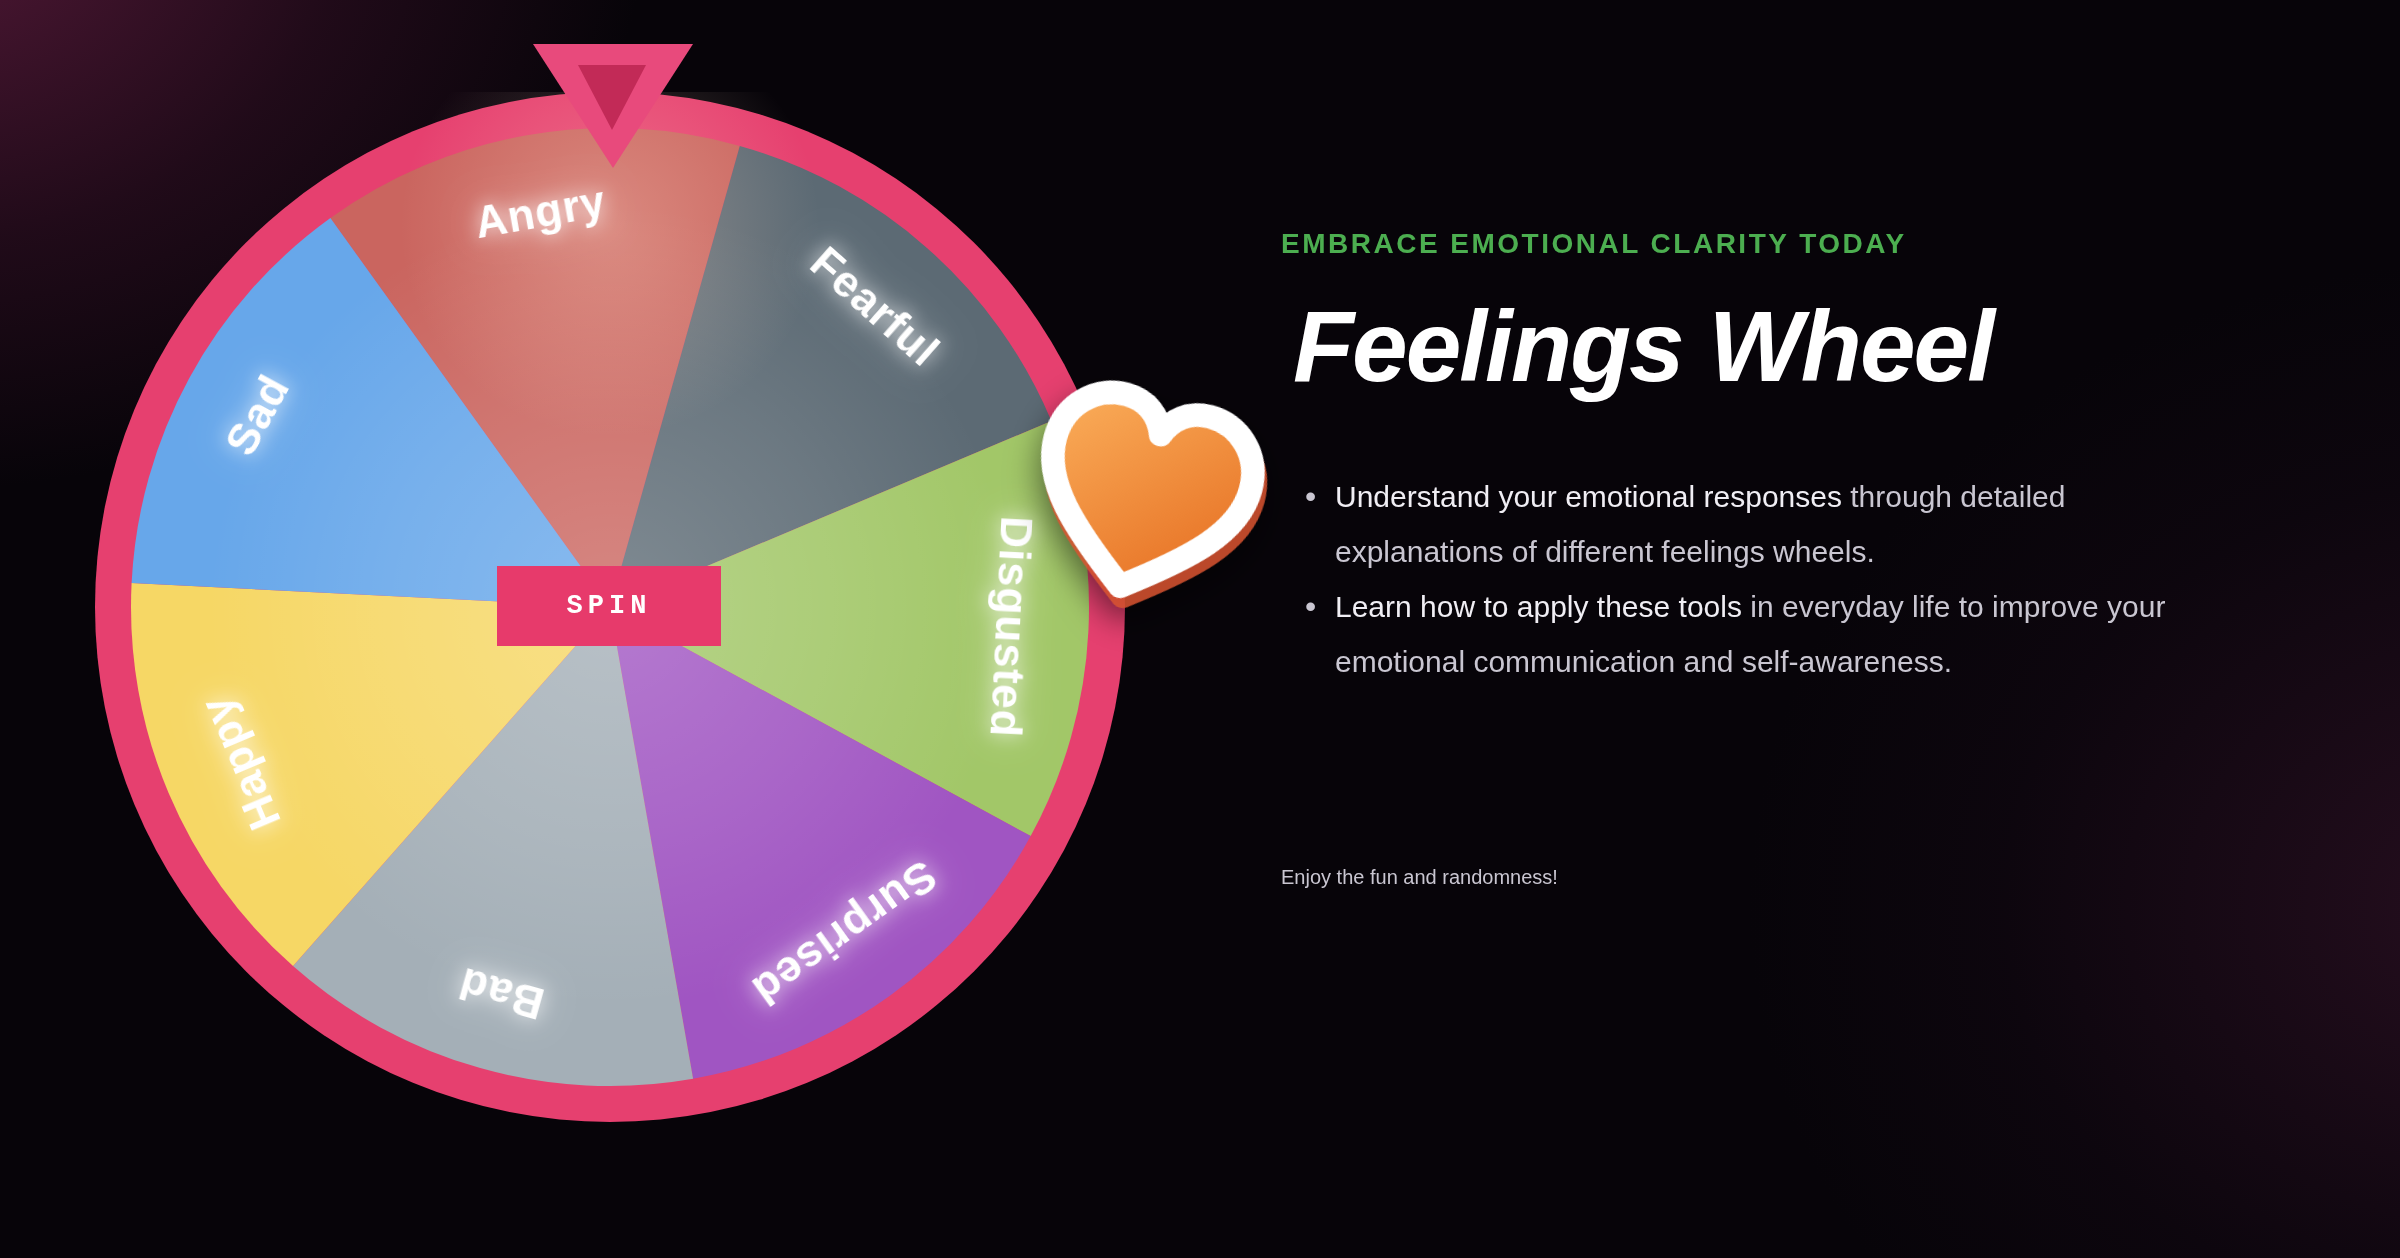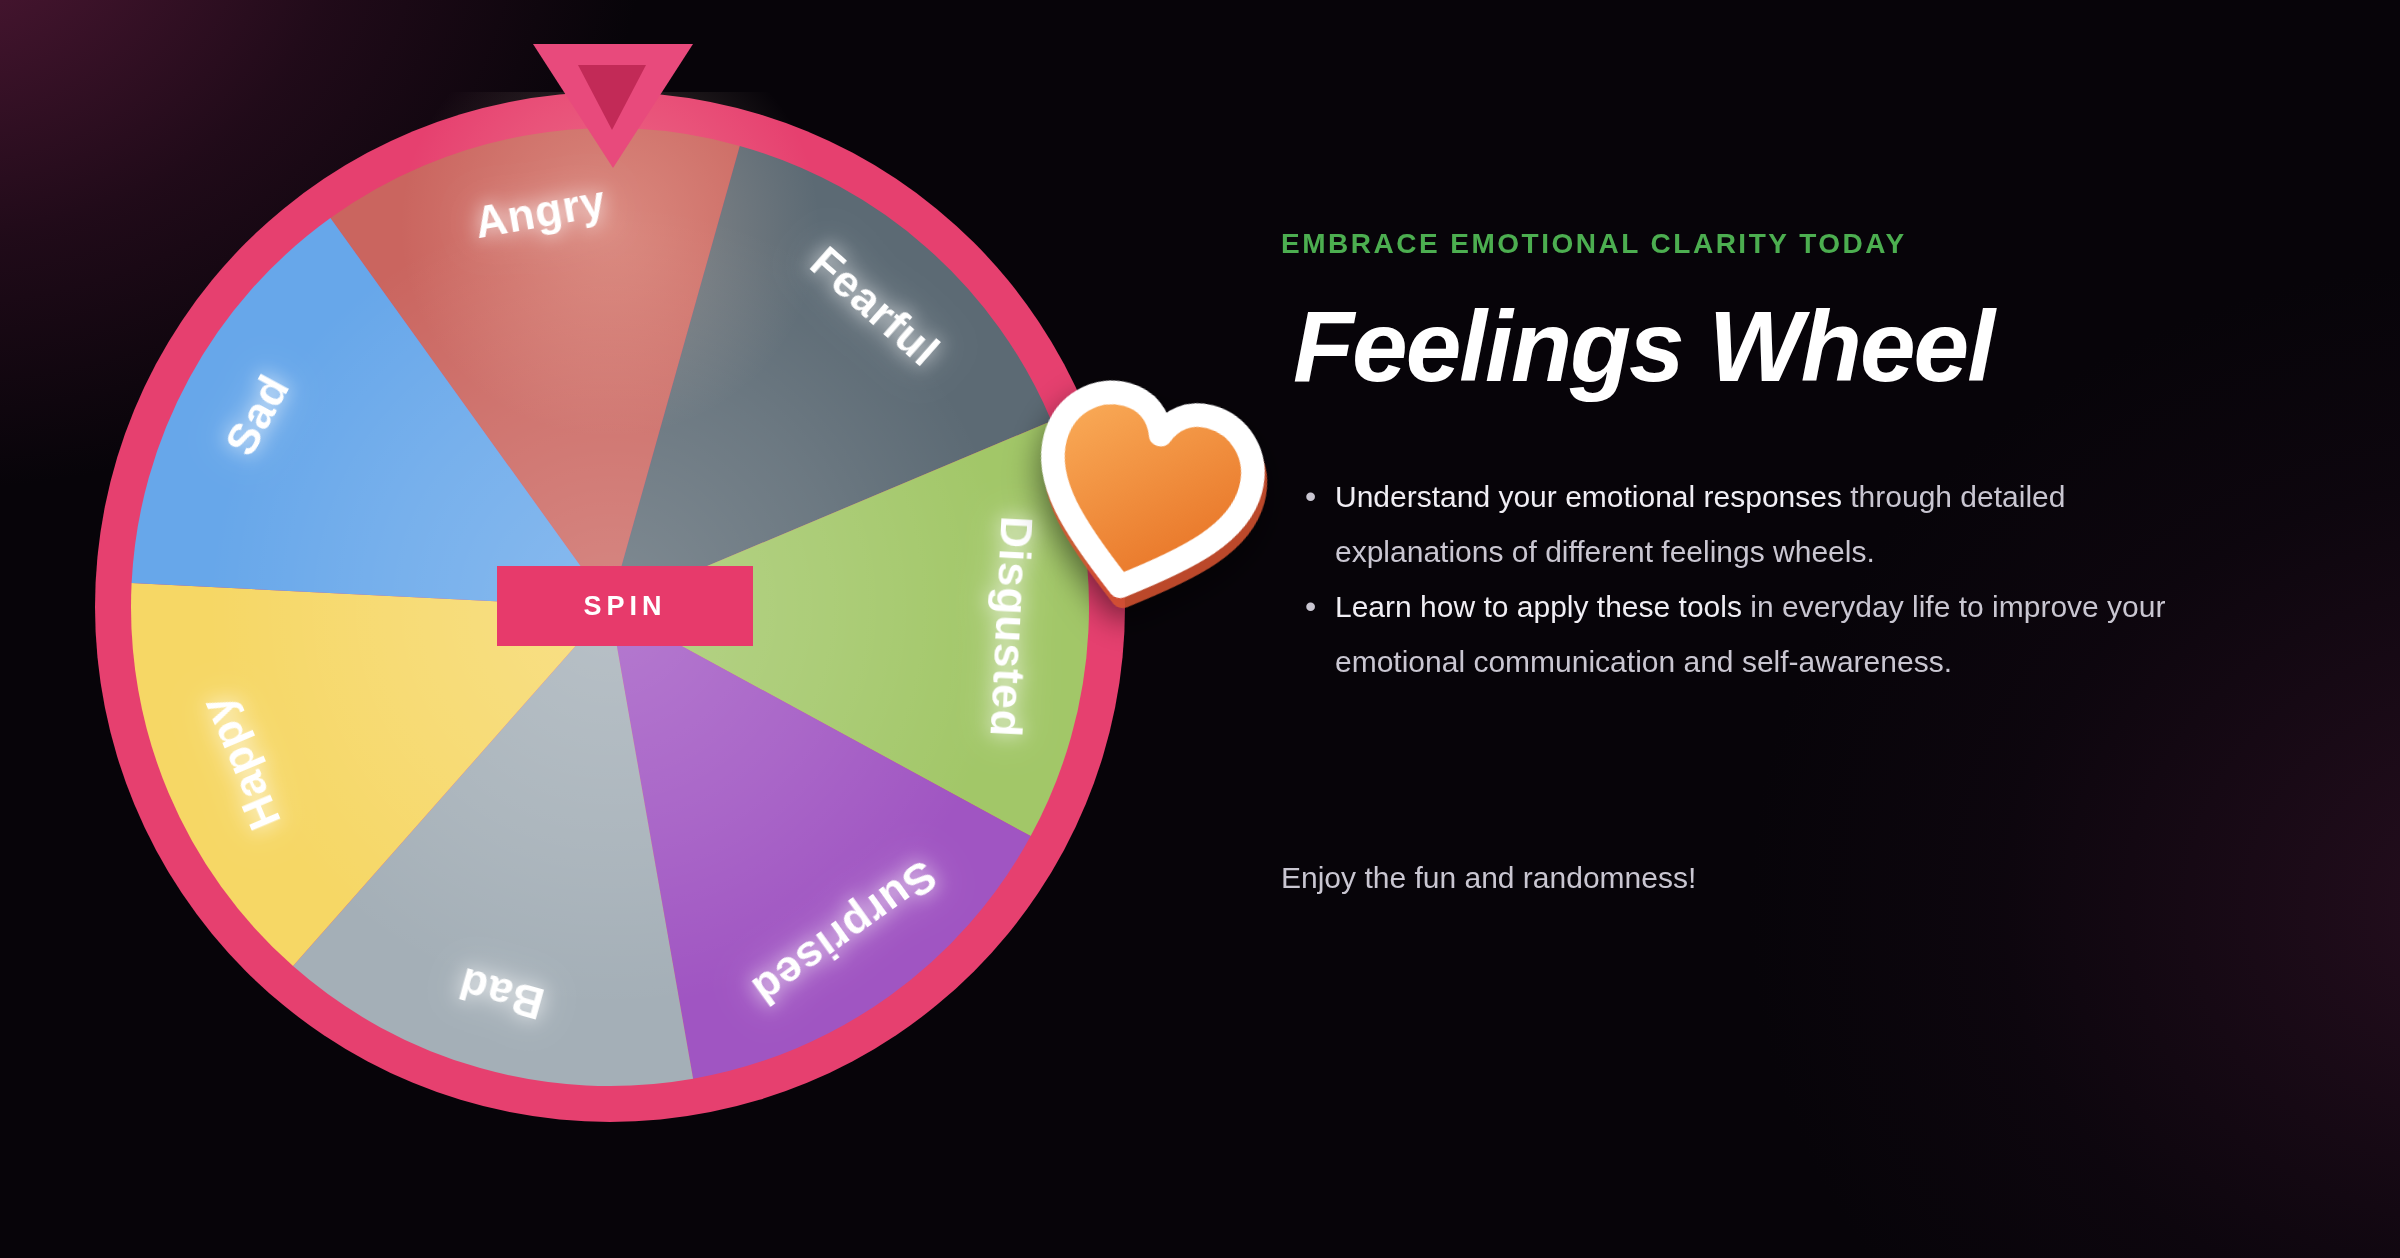--- a/index.html
+++ b/index.html
@@ -15,24 +15,24 @@
 
   
   .wheel-svg{position:absolute;left:95px;top:92px;width:1030px;height:1030px;cursor:pointer;}
   .seg-label{
     fill:#ffffff;font-weight:bold;font-size:44px;letter-spacing:1px;
     filter:drop-shadow(0 0 9px rgba(255,255,255,0.75)) drop-shadow(0 0 18px rgba(255,255,255,0.35));
     font-family:"Liberation Sans",sans-serif;
   }
   .pointer-svg{position:absolute;left:532px;top:44px;width:162px;height:124px;}
   .spin-btn{
-    position:absolute;left:497px;top:566px;width:256px;height:80px;
+    position:absolute;left:497px;top:566px;width:224px;height:80px;
     display:flex;align-items:center;justify-content:center;
     background:var(--spin-bg,#e73a6b);color:#ffffff;border:none;cursor:pointer;
-    font-family:Liberation Sans, sans-serif;font-size:27px;font-weight:bold;letter-spacing:5px;
+    font-family:Liberation Mono, monospace;font-size:27px;font-weight:bold;letter-spacing:5px;
   }
   .heart-svg{
     position:absolute;left:1015px;top:378px;width:258px;height:238px;
     transform:rotate(15deg);
     filter:drop-shadow(5px 9px 0 rgba(219,85,48,0.85)) drop-shadow(2px 14px 16px rgba(0,0,0,0.5));
   }
 
   
   .hero{position:absolute;left:1281px;top:0;width:1000px;}
   .eyebrow{
@@ -48,21 +48,21 @@
     color:var(--body-text,#c9c6d1);font-size:30px;line-height:55px;
   }
   .benefits li{position:relative;padding-left:54px;}
   .benefits li::before{
     content:"\2022";position:absolute;left:24px;top:0;
     color:var(--body-text,#c9c6d1);font-size:32px;
   }
   .benefits .b{font-weight:normal;color:var(--bold-text,#f0eef4);}
   .closing{
     position:absolute;top:850px;left:0;margin:0;
-    color:var(--body-text,#c9c6d1);font-size:30px;line-height:55px;
+    color:var(--body-text,#c9c6d1);font-size:20px;line-height:55px;
   }
 
   
   .footer-note{
     position:absolute;left:215px;top:1190px;margin:0;
     color:#ffffff;font-size:33px;font-weight:bold;letter-spacing:0.2px;
   }
 </style>
 </head>
 <body>

